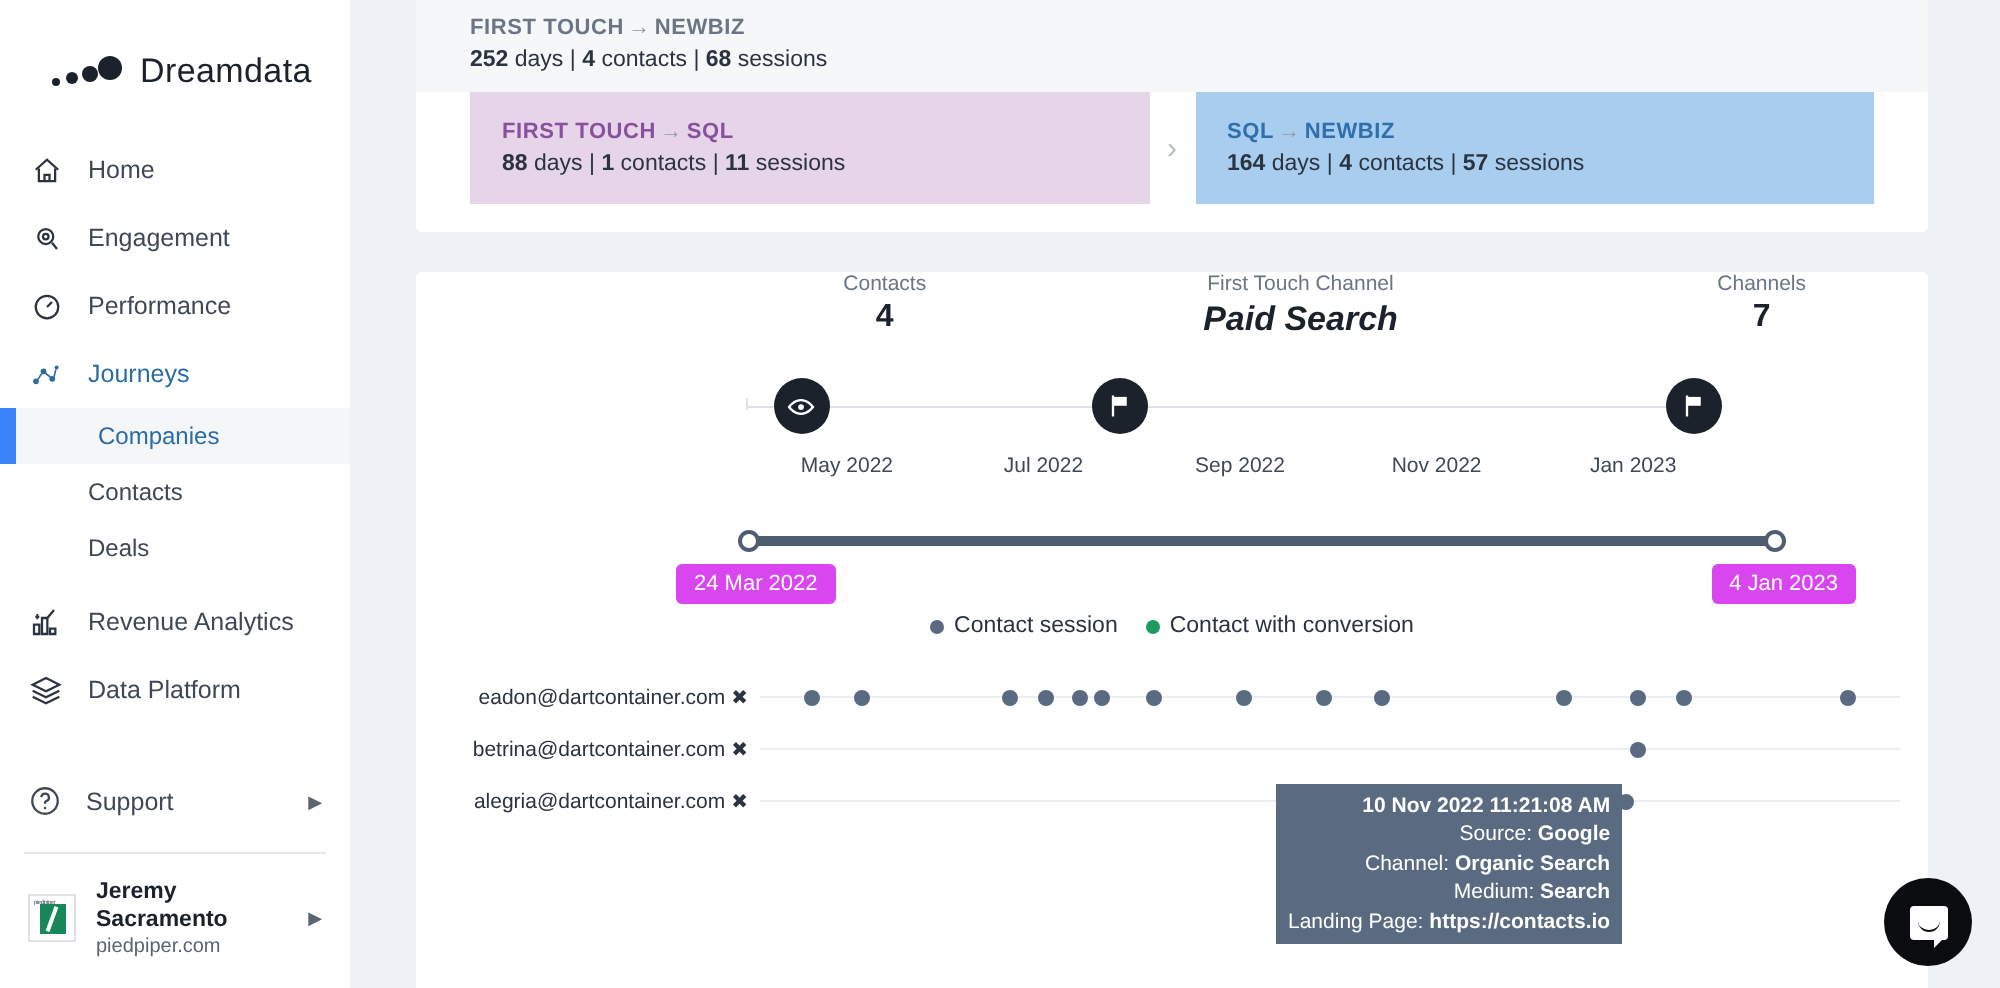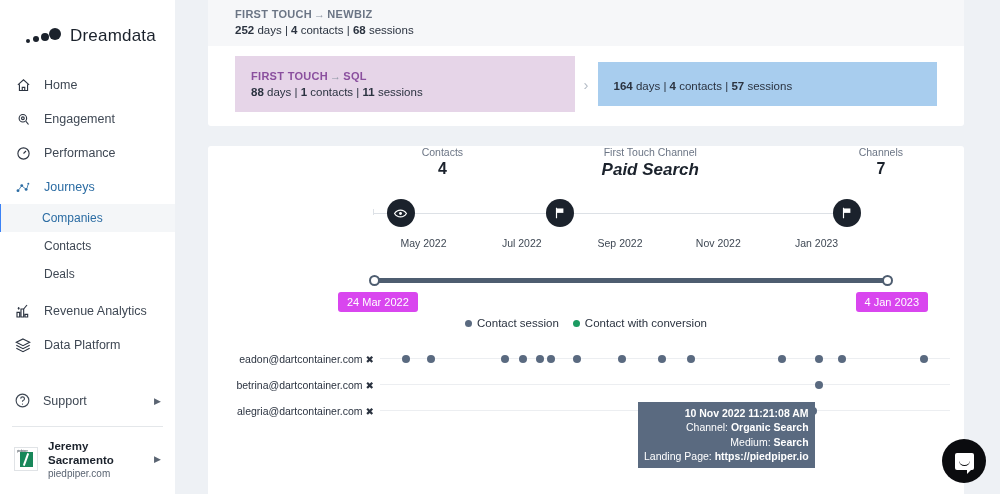--- a/index.html
+++ b/index.html
@@ -34,21 +34,21 @@
   }
   .nav-item .ico { width: 18px; height: 18px; flex: 0 0 18px; display: flex; align-items: center; justify-content: center; color: #2b3340; }
   .nav-item.active { color: #2b6ca3; }
   .nav-item.active .ico { color: #2b6ca3; }
   .nav-sub {
     display: flex; align-items: center; height: 28px;
     padding-left: 44px; font-size: 12px; color: #3f4854; cursor: pointer;
   }
   .nav-sub.selected {
     color: #2b6ca3; background: #f4f6f8;
-    border-left: 1px solid #3b82f6; padding-left: 41px;
+    border-left: 8px solid #3b82f6; padding-left: 41px;
   }
   .nav-gap { height: 6px; }
 
   .sidebar-bottom { padding-bottom: 10px; }
   .support-row {
     display: flex; align-items: center; gap: 12px; height: 34px;
     padding: 0 14px; color: #3f4854; font-size: 12.5px; cursor: pointer;
   }
   .support-row .caret { margin-left: auto; color: #5a6472; font-size: 9px; }
   .divider { height: 1px; background: #e4e7ea; margin: 8px 12px; }
@@ -74,21 +74,21 @@
 
   .panel { background: #fff; margin: 0 36px 0 33px; }
   .panel-top { padding: 0 0 14px 0; border-radius: 0 0 3px 3px; }
 
   .stage-summary { background: #f6f7f9; padding: 8px 27px 10px 27px; }
   .stage-title { font-size: 11px; font-weight: bold; color: #6b7585; letter-spacing: .3px; }
   .stage-title .arrow { color: #8d96a4; font-weight: normal; padding: 0 2px; }
   .stage-stats { font-size: 11.5px; color: #2b3340; margin-top: 4px; }
   .stage-stats b { font-weight: bold; }
 
-  .stage-cards { display: flex; align-items: center; padding: 0 27px; margin-top: 10px; }
+  .stage-cards { display: flex; align-items: center; padding: 0 27px; }
   .stage-card { padding: 14px 16px; flex: 1 1 0; }
   .stage-card.purple { background: #e6d5e8; }
   .stage-card.blue { background: #a8cdee; }
   .stage-card .stage-title.purple-t { color: #8a4f9e; }
   .stage-card .stage-title.blue-t { color: #2f6fad; }
   .stage-chevron { color: #b4bcc6; font-size: 15px; padding: 0 9px; }
 
   .panel-bottom { margin-top: 16px; border-radius: 3px; height: 360px; position: relative; }
 
   .stage-filter-row { padding: 16px 0 0 18px; }
@@ -324,20 +324,23 @@
             <b>1</b>
             <span>contacts</span> |
             <b>11</b>
             <span>sessions</span>
           </div>
         </div>
 
         <div class="stage-chevron">›</div>
 
         <div class="stage-card blue">
+          <div class="stage-title blue-t">
+            <span>SQL</span><span class="arrow">→</span><span>NEWBIZ</span>
+          </div>
           <div class="stage-stats">
             <b>164</b>
             <span>days</span> |
             <b>4</b>
             <span>contacts</span> |
             <b>57</b>
             <span>sessions</span>
           </div>
         </div>
       </div>
@@ -458,30 +461,34 @@
             <span class="row-dot" style="left:58.5%"></span>
             <span class="row-dot" style="left:68.0%"></span>
             <span class="row-dot" style="left:76.0%"></span>
           </div>
         </div>
       </div>
 
       <div class="tooltip" style="left:430px;top:256px">
         <div class="t-first">10 Nov 2022 11:21:08 AM</div>
         <div>
+          <span>Source:</span>
+          <b>Google</b>
+        </div>
+        <div>
           <span>Channel:</span>
           <b>Organic Search</b>
         </div>
         <div>
           <span>Medium:</span>
           <b>Search</b>
         </div>
         <div>
           <span>Landing Page:</span>
-          <b>https://piedpiper.io</b>
+          <b>https://contacts.io</b>
         </div>
       </div>
     </section>
 
     <div class="chat-btn">
       <span class="chat-glyph"></span>
     </div>
   </main>
 </div>
 

